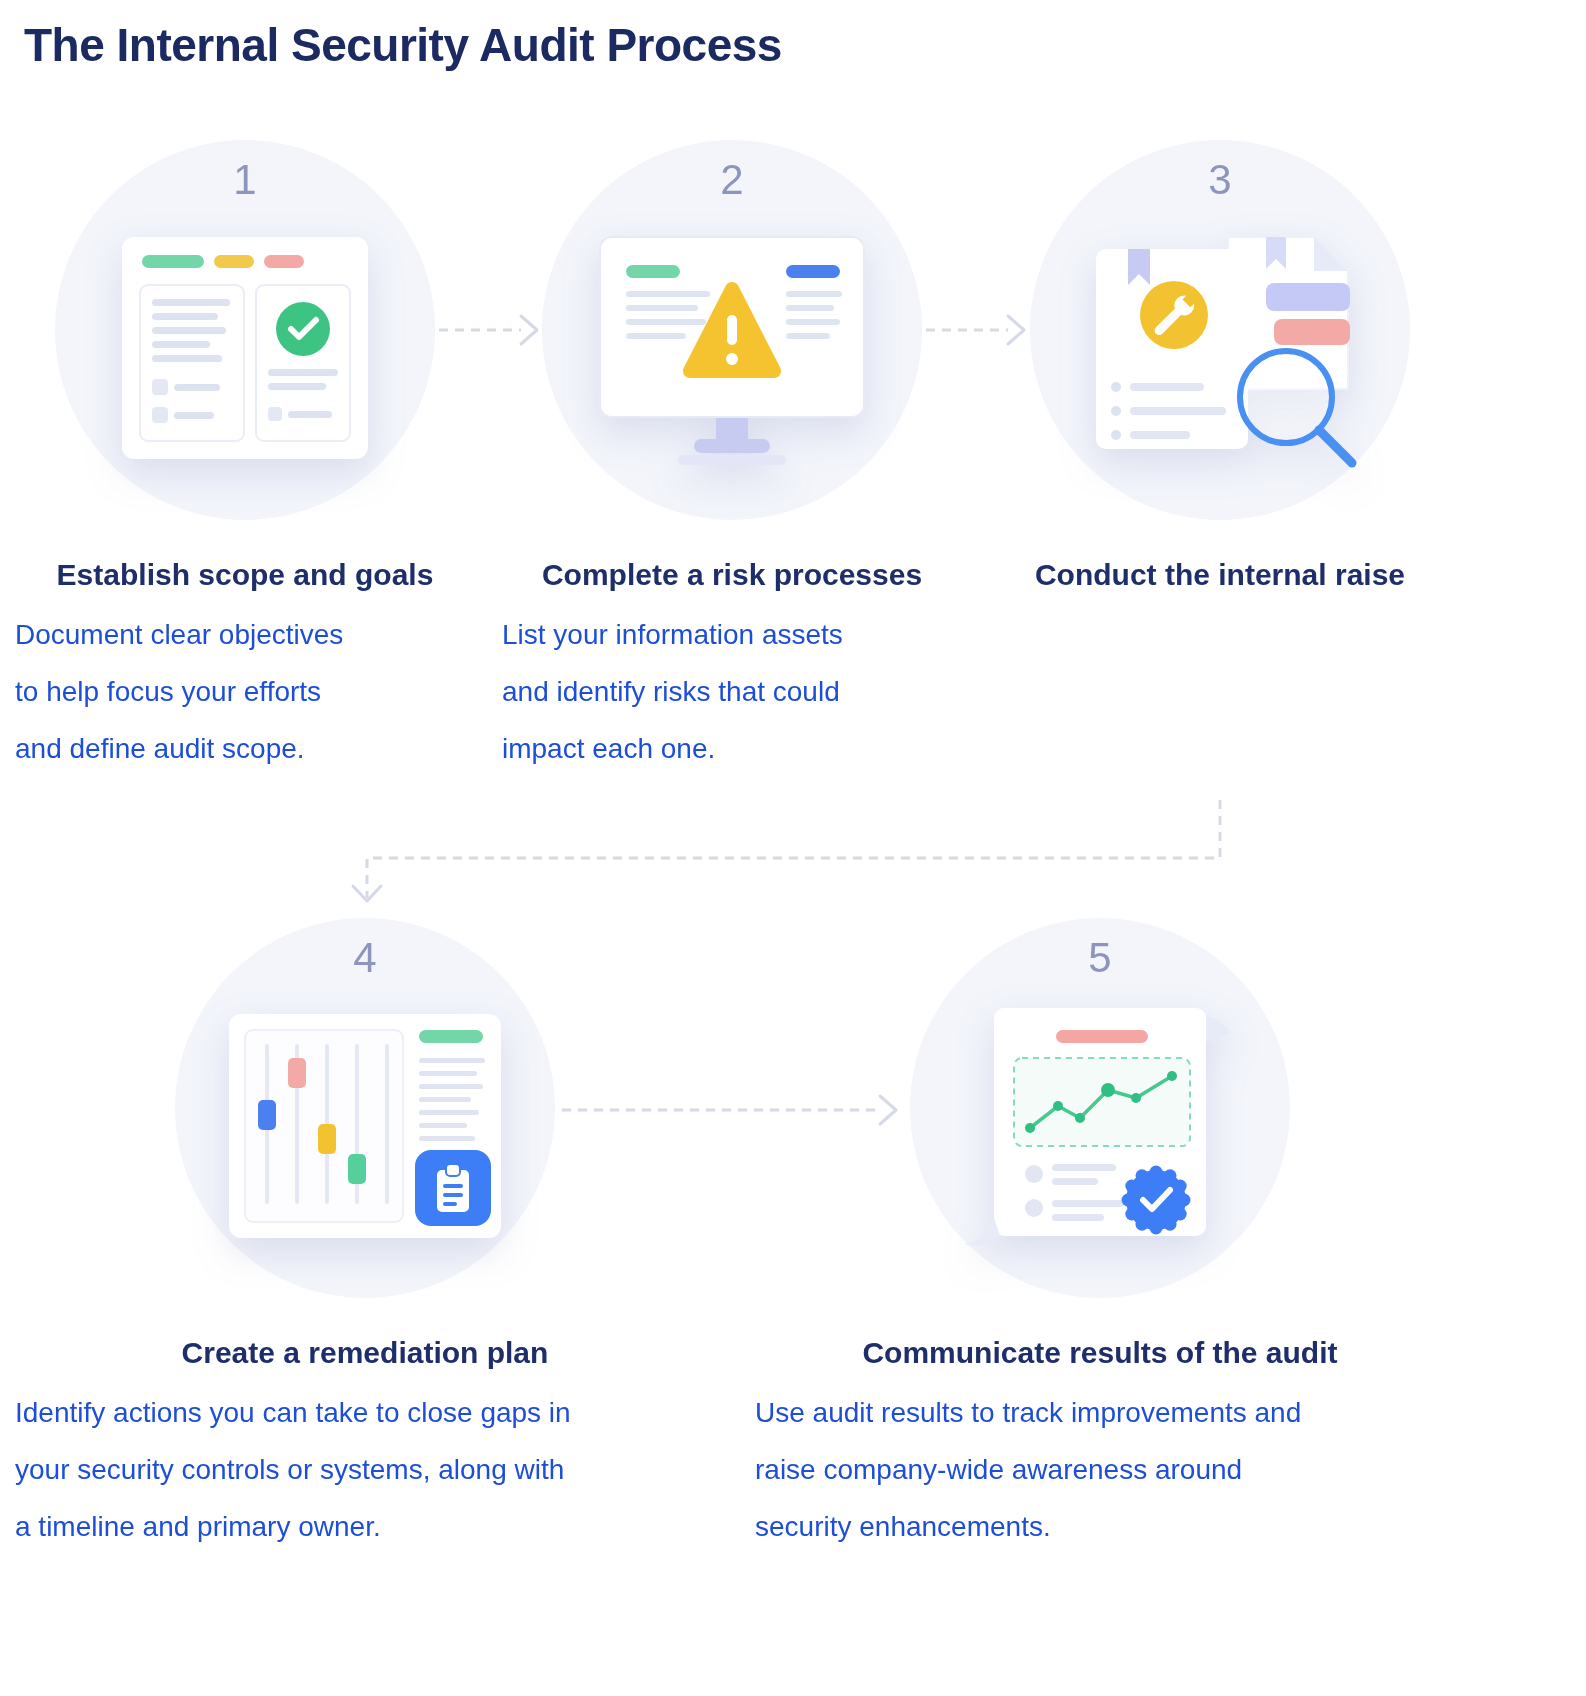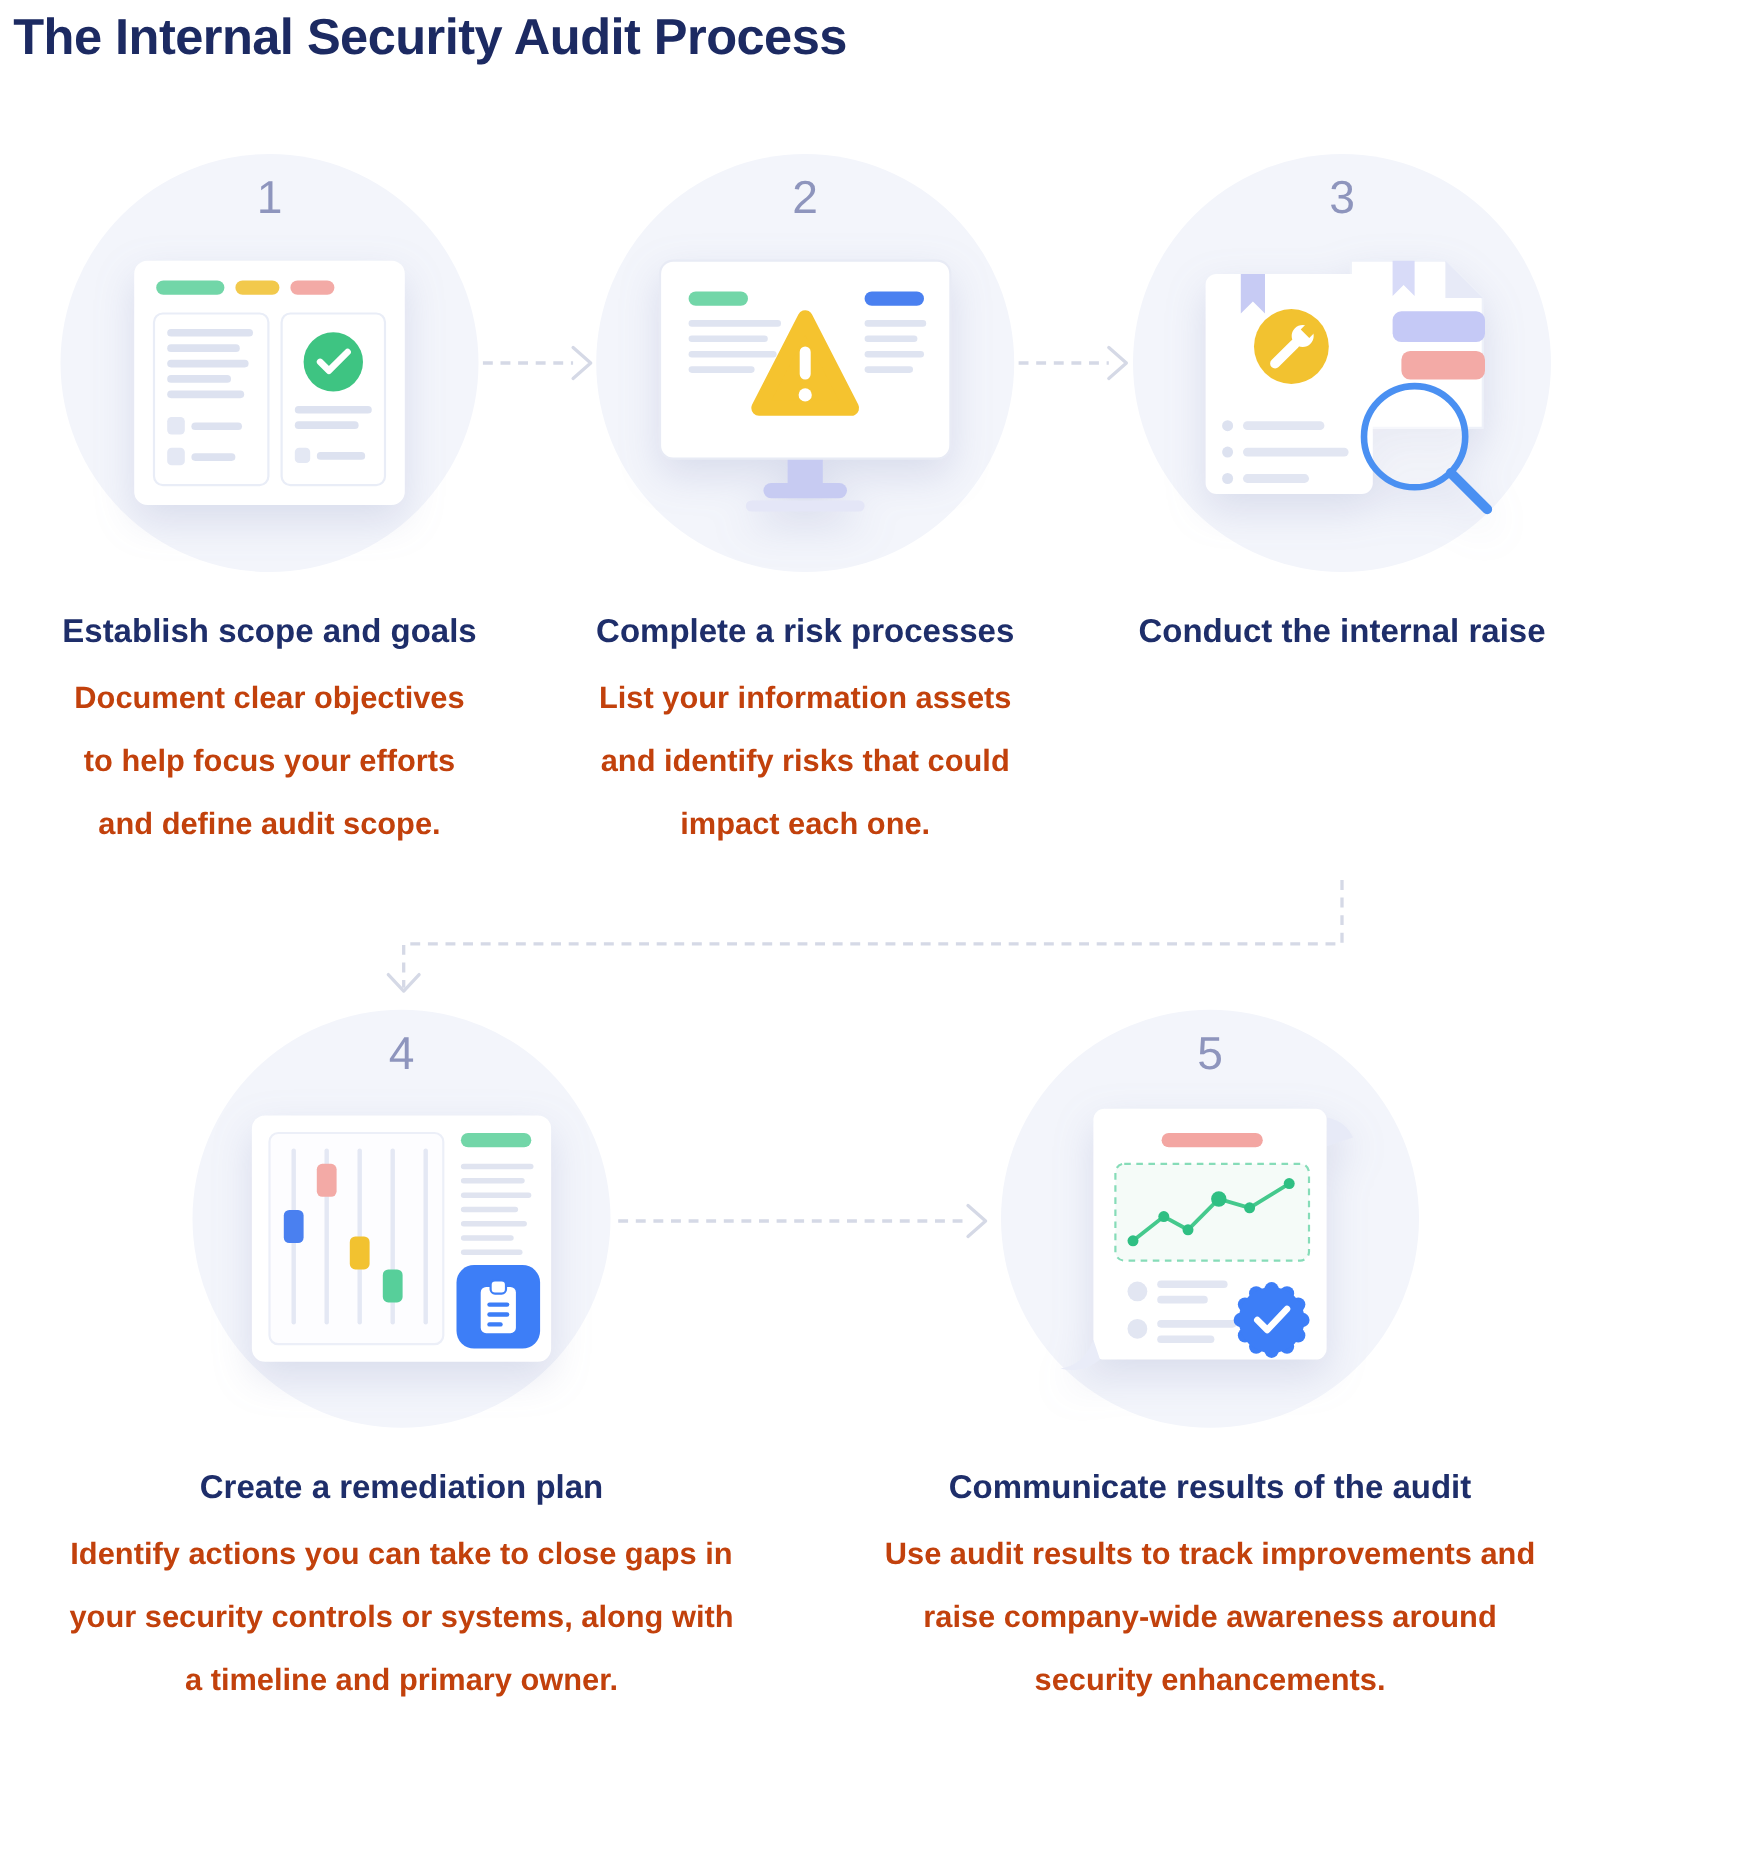--- a/index.html
+++ b/index.html
@@ -1,36 +1,36 @@
 <!DOCTYPE html>
 <html><head>
 <meta charset="utf-8">
 <style>
   html,body{margin:0;padding:0;background:#ffffff;}
   body{font-family:"Liberation Sans","DejaVu Sans",sans-serif;}
   .canvas{position:relative;width:1586px;height:1696px;background:#ffffff;overflow:hidden;}
 
-  .page-title{position:absolute;left:8px;top:2px;margin:4px;font-size:46px;font-weight:800;
+  .page-title{position:absolute;left:8px;top:2px;margin:16px;font-size:46px;font-weight:800;
     color:#1c2a62;letter-spacing:-0.5px;}
 
   .step{position:absolute;display:flex;flex-direction:column;align-items:center;}
   .s1{left:15px;top:140px;width:460px;}
   .s2{left:502px;top:140px;width:460px;}
   .s3{left:990px;top:140px;width:460px;}
   .s4{left:15px;top:918px;width:700px;}
   .s5{left:755px;top:918px;width:690px;}
 
   .circle{width:380px;height:380px;border-radius:50%;background:#f3f5fb;position:relative;flex:0 0 auto;}
   .num{position:absolute;top:16px;left:0;right:0;text-align:center;font-size:42px;font-weight:500;color:#8e95bd;}
   .illus{position:absolute;left:50%;top:55%;transform:translate(-50%,-50%);
     filter:drop-shadow(0 14px 18px rgba(99,110,170,0.18));}
 
   .step-title{margin:38px 0 0 0;font-size:30px;font-weight:700;color:#1e2e6a;text-align:right;}
-  .step-desc{margin:14px 0 0 0;width:100%;font-size:28px;line-height:57px;font-weight:700;
-    color:#c2410c;text-align:center;white-space:pre-line;}
+  .step-desc{margin:14px 0 0 0;width:100%;font-size:28px;line-height:57px;font-weight:400;
+    color:#1d4ed8;white-space:pre-line;}
 
   .arrow{position:absolute;}
   .arrow path,.arrow polyline{stroke:#d5d9e6;stroke-width:3;fill:none;}
   .arrow .dash{stroke-dasharray:9 7;}
   .arrow .head{stroke-linecap:round;stroke-linejoin:round;}
 </style>
 </head>
 <body>
 
 <div class="canvas">

